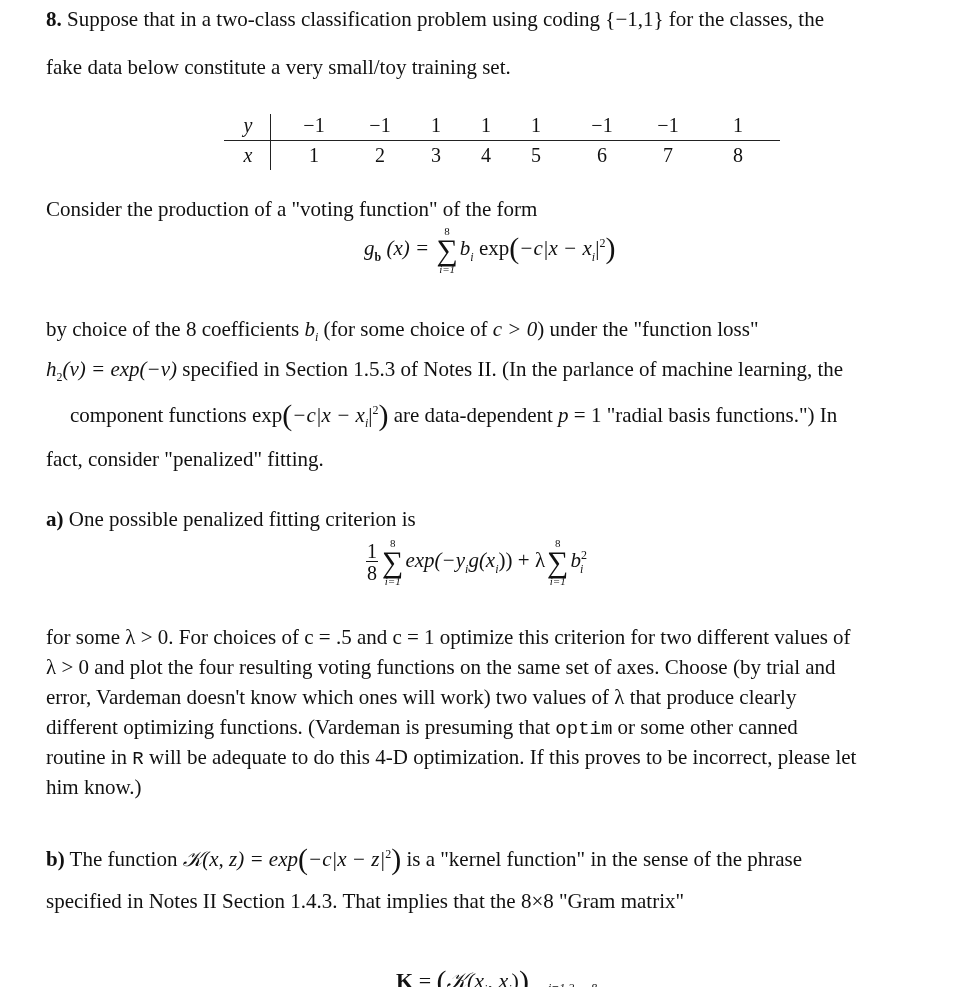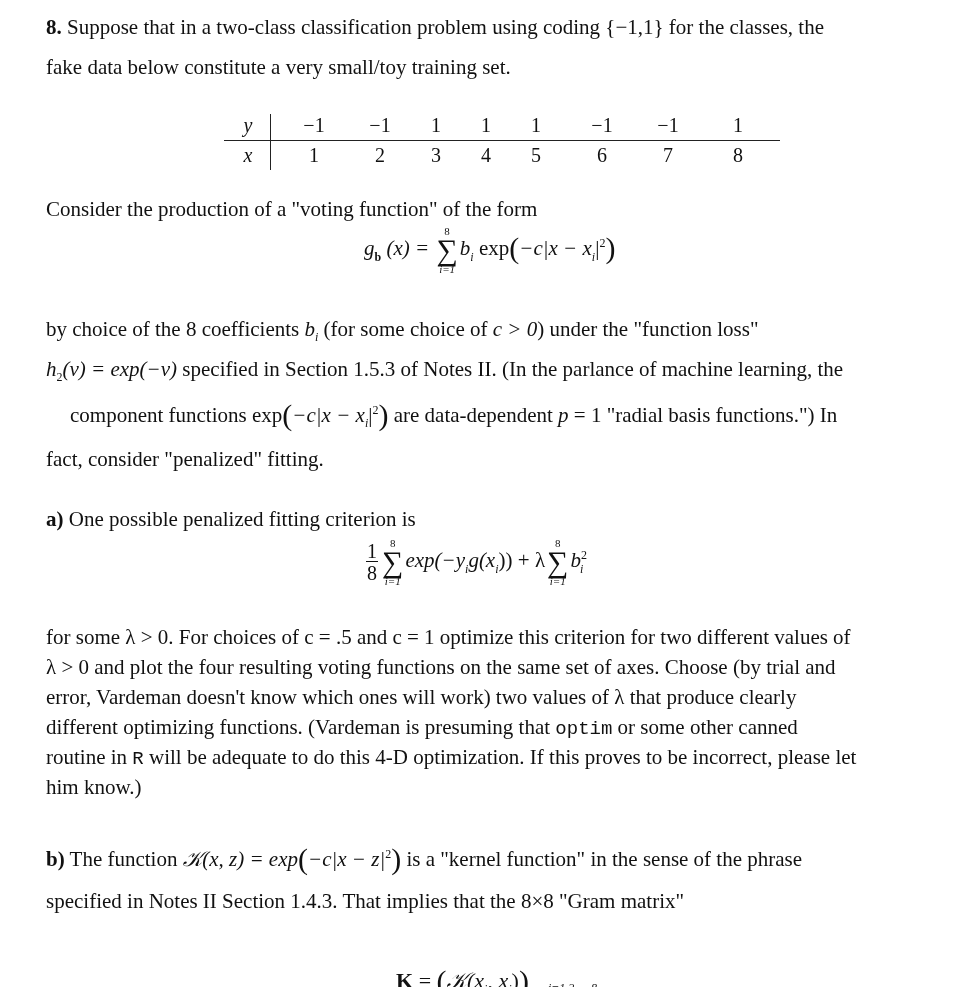--- a/index.html
+++ b/index.html
@@ -30,21 +30,21 @@
   .sum .bot { display: block; font-size: 11px; line-height: 12px; font-style: italic; }
   .frac { display: inline-block; text-align: center; vertical-align: middle; margin-right: 2px; }
   .frac .num { display: block; font-size: 20px; line-height: 20px; border-bottom: 1px solid #111; padding: 0 1px; }
   .frac .den { display: block; font-size: 20px; line-height: 22px; }
   .script-k { font-family: "DejaVu Serif", serif; font-style: italic; }
   .subgrp { display: inline-block; vertical-align: -16px; font-size: 12px; line-height: 12px; font-style: italic; }
 </style>
 </head>
 <body>
 
-<div class="abs line" style="top:14px;">
+<div class="abs line" style="top:6px;">
   <span class="b">8.</span>
   <span>Suppose that in a two-class classification problem using coding </span><span>{−1,1}</span><span> for the classes, the</span>
 </div>
 <div class="abs line" style="top:54px;">fake data below constitute a very small/toy training set.</div>
 
 <div class="dtable">
   <div class="hline"></div>
   <div class="vline"></div>
   <div class="rowlabel" style="top:0px;">y</div>
   <div class="rowlabel" style="top:30px;">x</div>

